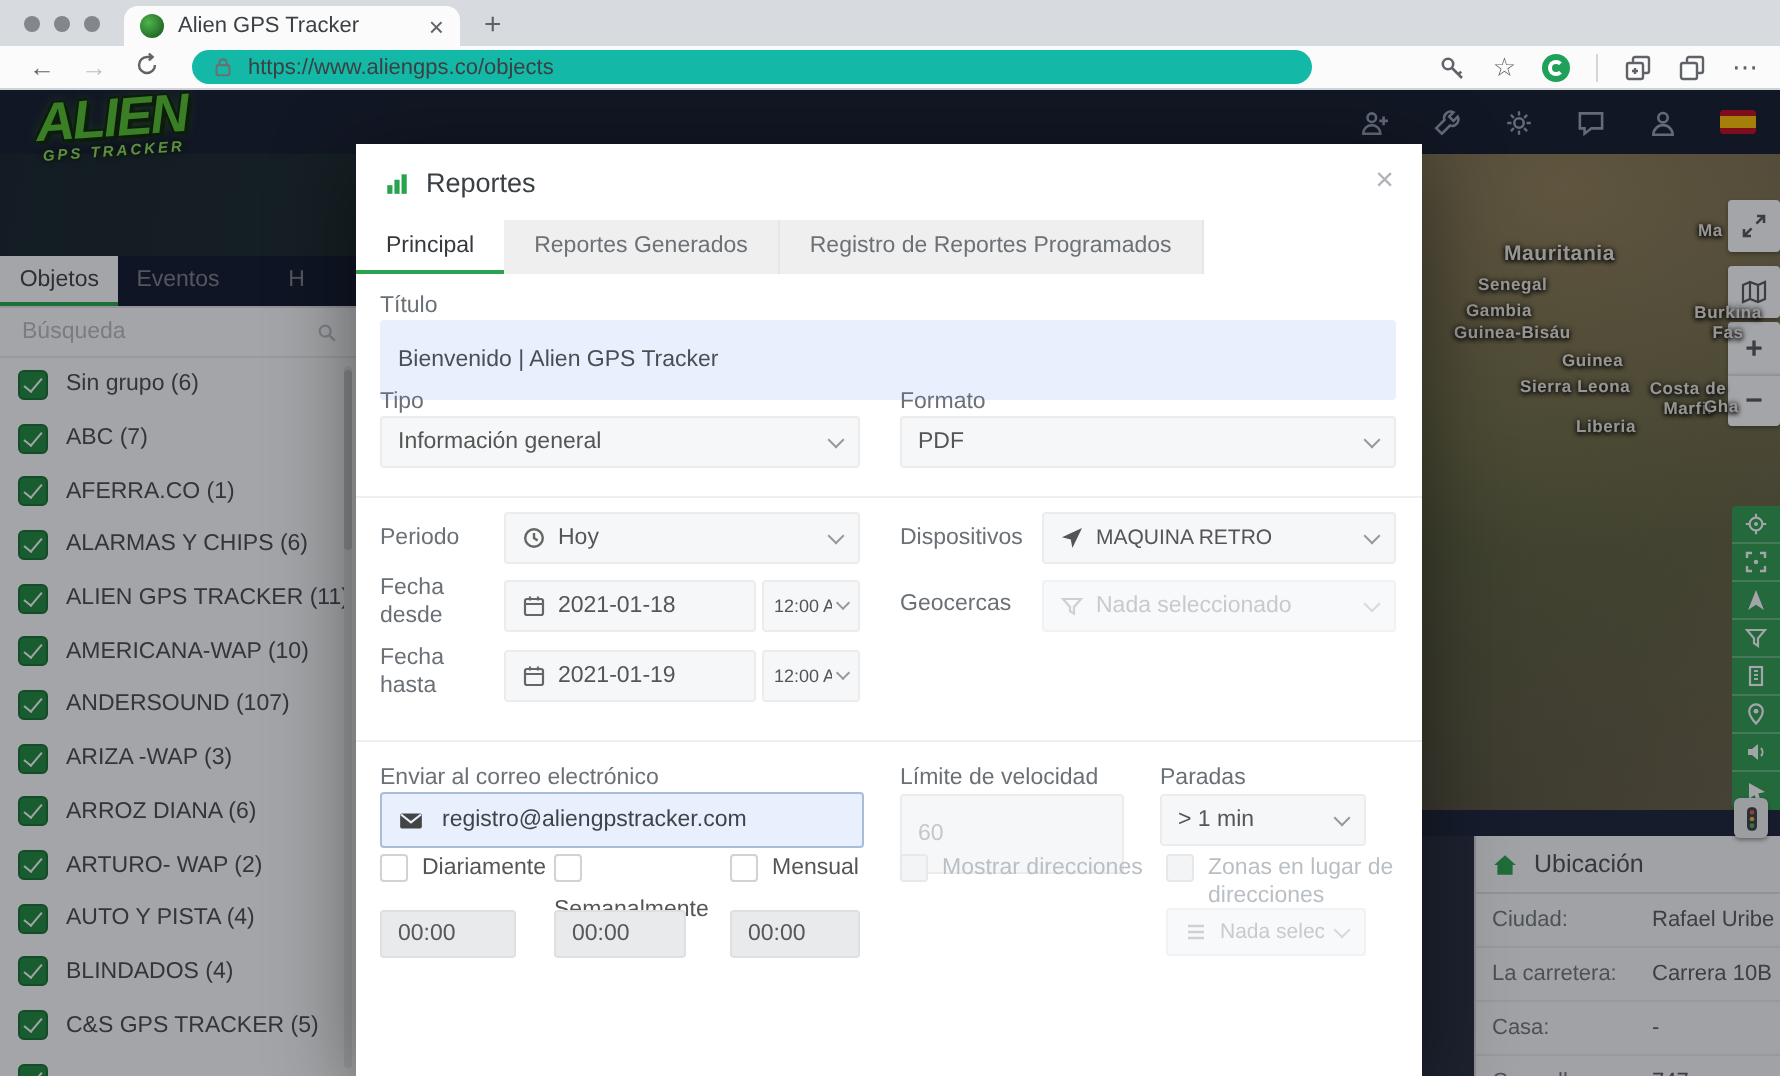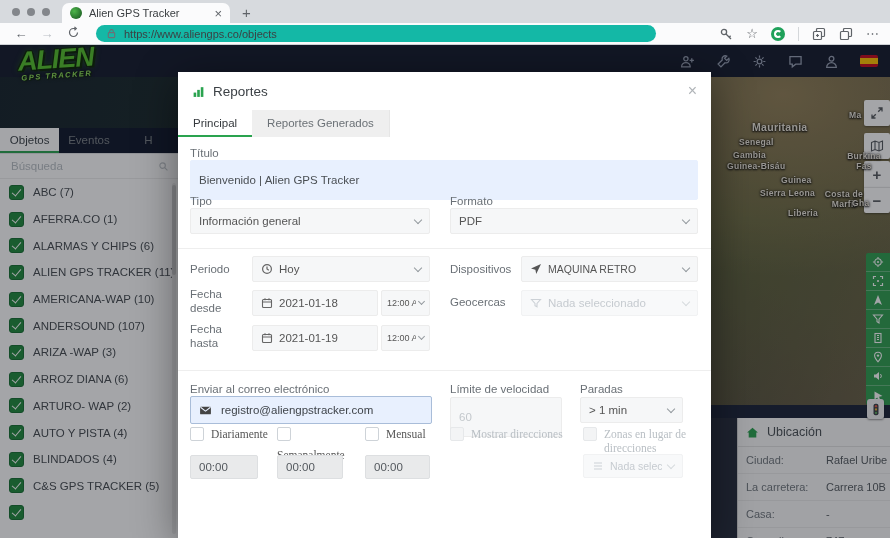--- a/index.html
+++ b/index.html
@@ -139,21 +139,21 @@
   .fld.dis{color:#c6cbd0;background:#f8f9fa;border-color:#f1f2f3;}
   .fld.dis .chev{border-color:#d6dadd;}
   .inp{position:absolute;height:40px;border:1px solid #e7e7e7;border-radius:2px;background:#fff;
     font-size:11.5px;color:#4a4f54;padding:0 8px;font-family:inherit;outline:none;}
   .inp.blue{background:#e8f0fe;border-color:#e8f0fe;}
   .inp::placeholder{color:#c3c8cc;}
   .emailwrap{position:absolute;height:28px;background:#e8f0fe;border:1px solid #a9bdd9;border-radius:2px;
     display:flex;align-items:center;gap:7px;padding:0 8px;}
   .emailwrap svg{width:13px;height:13px;flex:0 0 auto;}
   .emailwrap input{border:0;background:transparent;outline:0;font-size:11.5px;color:#3f444a;flex:1;font-family:inherit;min-width:0;}
-  .ck{position:absolute;display:flex;align-items:flex-start;gap:7px;font-size:11.5px;color:#555;line-height:1.25;font-family:Liberation Serif, serif;}
+  .ck{position:absolute;display:flex;align-items:flex-start;gap:7px;font-size:11.5px;color:#555;line-height:1.25;}
   .cb{width:14px;height:14px;border:1px solid #ced3d8;border-radius:2px;background:#fff;flex:0 0 auto;}
   .ck.dis{color:#b9bfc4;}
   .ck.dis .cb{background:#f3f4f5;border-color:#e6e8ea;}
   .timebox{position:absolute;height:24px;background:#e9eaeb;border:1px solid #dddfe1;border-radius:2px;
     font-size:11.5px;color:#54595e;padding:0 8px;font-family:inherit;outline:none;}
 </style>
 </head>
 <body>
 
 <div class="screen">
@@ -258,20 +258,24 @@
         <div class="side-tab">H</div>
       </div>
       <div class="side-search">
         <input placeholder="Búsqueda" style="">
         <svg width="11" height="11" viewBox="0 0 12 12">
             <circle cx="5" cy="5" r="3" fill="none" stroke="#c2c7cb" stroke-width="1.2"></circle>
             <path d="M7.3 7.3l3 3" stroke="#c2c7cb" stroke-width="1.2"></path>
           </svg>
       </div>
       <div class="grp-list">
+        <div class="li">
+            <span class="scb"></span>
+            <span>Sin grupo (6)</span>
+          </div>
         <div class="li">
             <span class="scb"></span>
             <span>ABC (7)</span>
           </div>
         <div class="li">
             <span class="scb"></span>
             <span>AFERRA.CO (1)</span>
           </div>
         <div class="li">
             <span class="scb"></span>
@@ -435,20 +439,21 @@
             <rect x="1.5" y="7" width="2.4" height="4" fill="#2aa34f"></rect>
             <rect x="4.8" y="4.5" width="2.4" height="6.5" fill="#2aa34f"></rect>
             <rect x="8.1" y="2" width="2.4" height="9" fill="#2aa34f"></rect>
           </svg>
         <span class="m-title">Reportes</span>
         <span class="m-close">×</span>
       </div>
       <div class="m-tabs">
         <div class="m-tab active">Principal</div>
         <div class="m-tab">Reportes Generados</div>
+        <div class="m-tab">Registro de Reportes Programados</div>
       </div>
 
       <div class="m-body">
 
         <span class="lab" style="left:12px;top:9px;">Título</span>
         <input class="inp blue" style="left: 12px; top: 23px; width: 508px;" value="Bienvenido | Alien GPS Tracker">
 
         <span class="lab" style="left:12px;top:57px;">Tipo</span>
         <div class="fld" style="left:12px;top:71px;width:240px;">
           <span class="tx">Información general</span>

